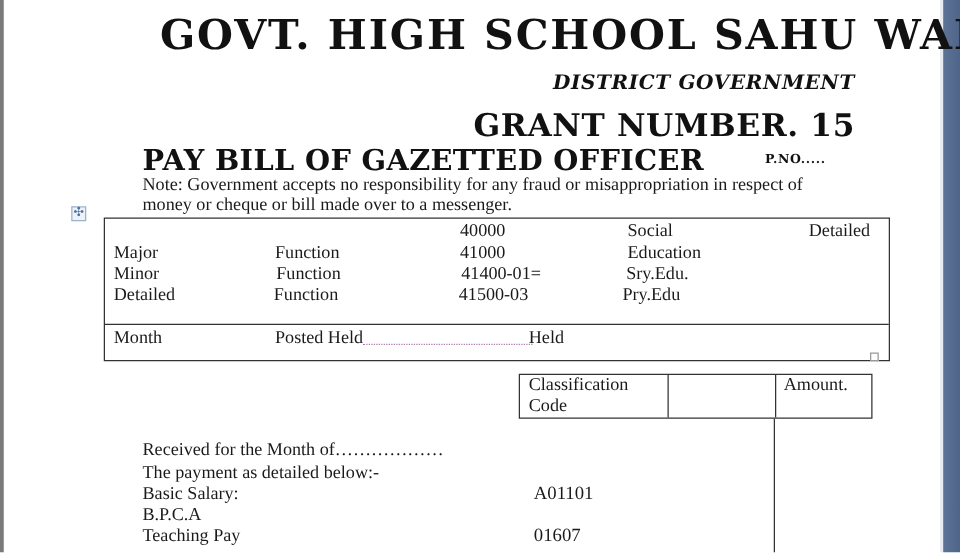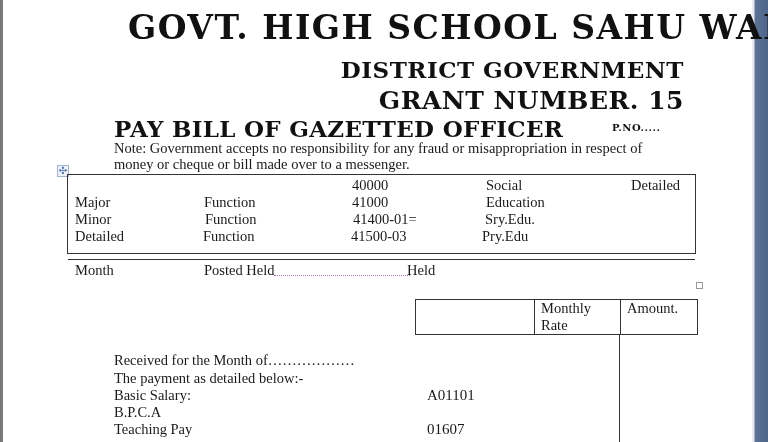--- a/index.html
+++ b/index.html
@@ -3,28 +3,28 @@
 <meta charset="utf-8">
 <style>
   html, body { margin:0; padding:0; }
   body { width:768px; height:442px; overflow:hidden; background:#fff; position:relative;
          font-family:"Liberation Serif", serif; color:#1a1a1a; }
   .left-edge { position:absolute; left:0; top:0; width:3px; height:442px; background:#7a7a7a; }
   .right-edge { position:absolute; left:752px; top:0; width:16px; height:442px;
                 background:linear-gradient(to right,#e8ecf2 0,#e8ecf2 2px,#5c7396 3px,#4e6589 100%); }
   .gothic { font-family:"DejaVu Serif", serif; font-weight:bold; letter-spacing:0.5px; color:#111; }
   .school-title { position:absolute; left:128px; top:8px; font-size:33px; letter-spacing:1.5px; white-space:nowrap; }
-  .district { position:absolute; right:84px; top:56px; font-size:23px; white-space:nowrap; }
+  .district { position:absolute; right:84px; top:56px; font-size:16px; white-space:nowrap;font-style:italic; }
   .grant { position:absolute; right:84px; top:86px; font-size:25px; white-space:nowrap; }
   .paybill { position:absolute; left:114px; top:115px; font-size:23px; white-space:nowrap; letter-spacing:0.3px; }
   .pno { position:absolute; left:612px; top:122px; font-size:10px; white-space:nowrap; }
   .note { position:absolute; left:114px; top:140px; width:570px; font-size:14.5px; line-height:16px; }
   .move-handle { position:absolute; left:57px; top:165px; width:10px; height:10px; border:1px solid #9fb2cc;
                  background:#eef2f8; color:#4a6fa5; font-size:10px; line-height:10px; text-align:center; }
-  .fn-table { position:absolute; left:67px; top:174px; width:629px; height:80px; border:1px solid #333; box-sizing:border-box; }
+  .fn-table { position:absolute; left:83px; top:174px; width:629px; height:115px; border:1px solid #333; box-sizing:border-box; }
   .fn-table .divider { position:absolute; left:0; right:0; top:84px; border-top:1px solid #333; }
   .cell { position:absolute; font-size:14.5px; white-space:nowrap; line-height:16px; }
   .dotted { position:absolute; left:274px; width:136px; top:100px; border-top:1px dotted #b07ab0; }
   .resize-handle { position:absolute; left:696px; top:282px; width:5px; height:5px; border:1px solid #999; background:#fff; }
   .class-table { position:absolute; left:415px; top:299px; width:283px; height:36px; border:1px solid #333; box-sizing:border-box; }
   .class-table .col1 { position:absolute; left:118px; top:0; bottom:0; border-left:1px solid #333; }
   .class-table .col2 { position:absolute; left:204px; top:0; bottom:0; border-left:1px solid #333; }
   .amount-line { position:absolute; left:619px; top:335px; height:107px; border-left:1px solid #333; }
   .hdr { position:absolute; font-size:14.5px; line-height:17px; }
   .body-line { position:absolute; left:114px; font-size:14.5px; white-space:nowrap; }
@@ -70,23 +70,23 @@
   <span class="cell" style="left:7px;top:87px">Month</span>
   <span class="cell" style="left:136px;top:87px">Posted Held</span>
   <div class="dotted" style="left:206px;width:136px;top:100px"></div>
   <span class="cell" style="left:339px;top:87px">Held</span>
 </div>
 <div class="resize-handle"></div>
 
 <div class="class-table">
   <div class="col1"></div>
   <div class="col2"></div>
-  <div class="hdr" style="left:125px;top:0px">
-    <div>Monthly</div>
-    <div>Rate</div>
+  <div class="hdr" style="left:7px;top:0px">
+    <div>Classification</div>
+    <div>Code</div>
   </div>
   <div class="hdr" style="left:211px;top:0px">Amount.</div>
 </div>
 <div class="amount-line"></div>
 
 <div class="body-line" style="top:352px">Received for the Month of………………</div>
 <div class="body-line" style="top:370px">The payment as detailed below:-</div>
 <div class="body-line" style="top:387px">Basic Salary:</div>
 <div class="code" style="top:387px">A01101</div>
 <div class="body-line" style="top:404px">B.P.C.A</div>

